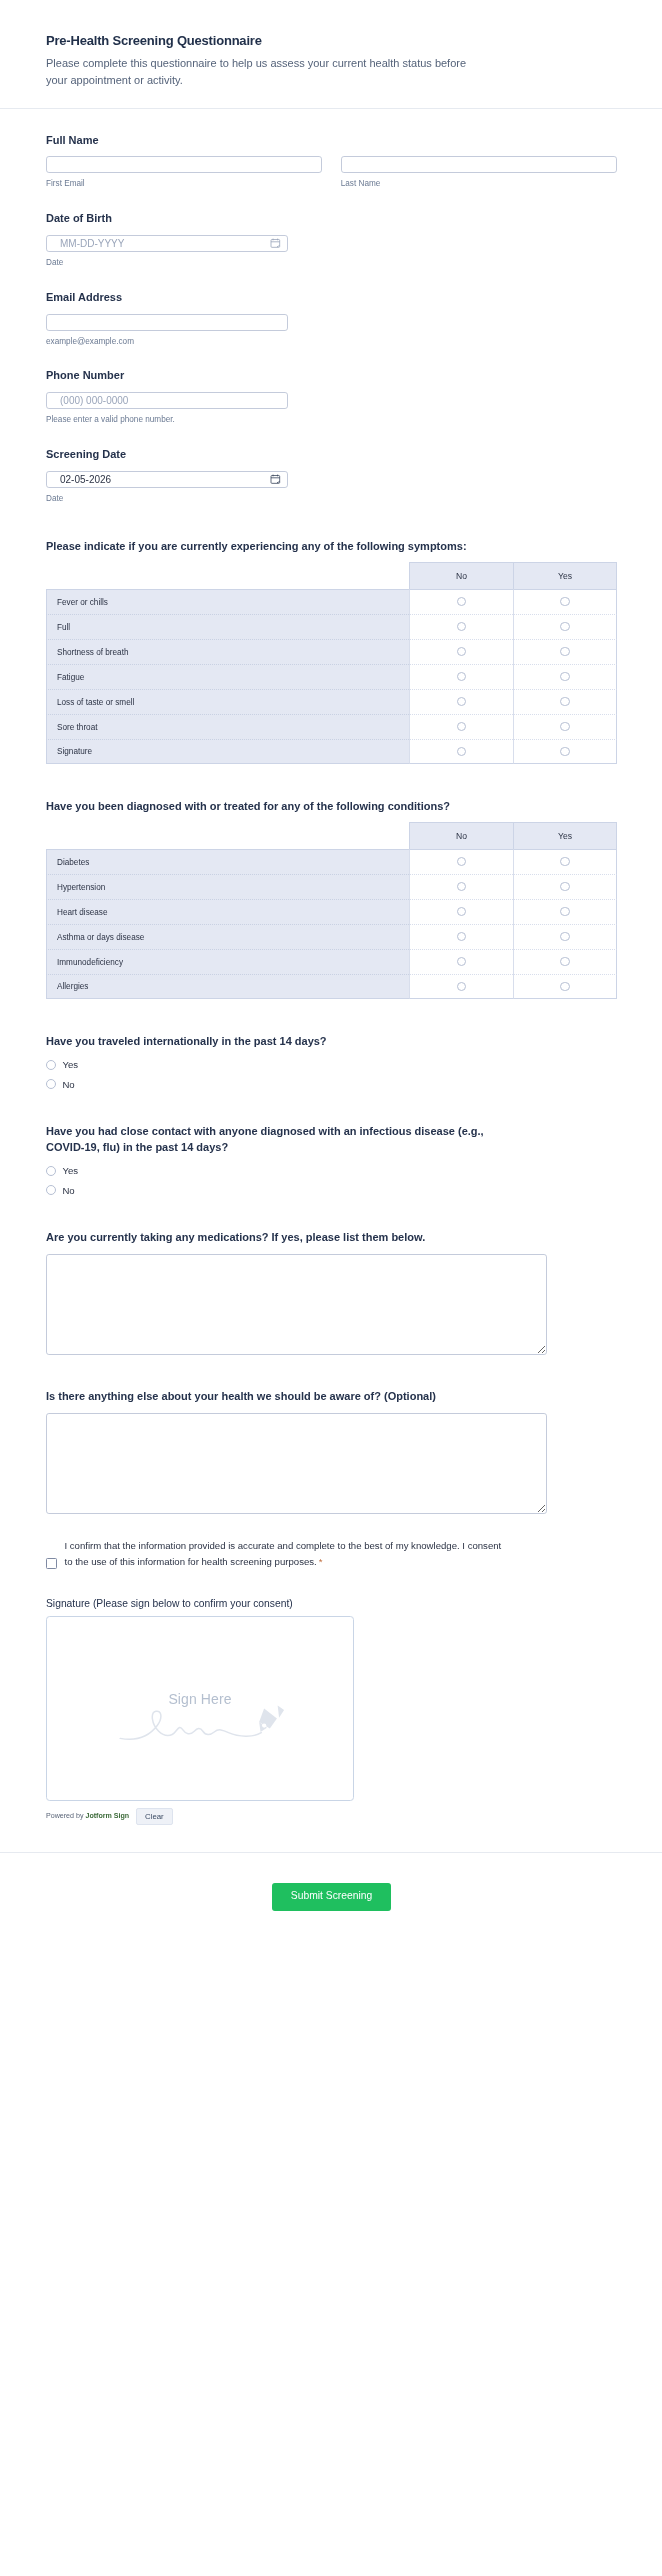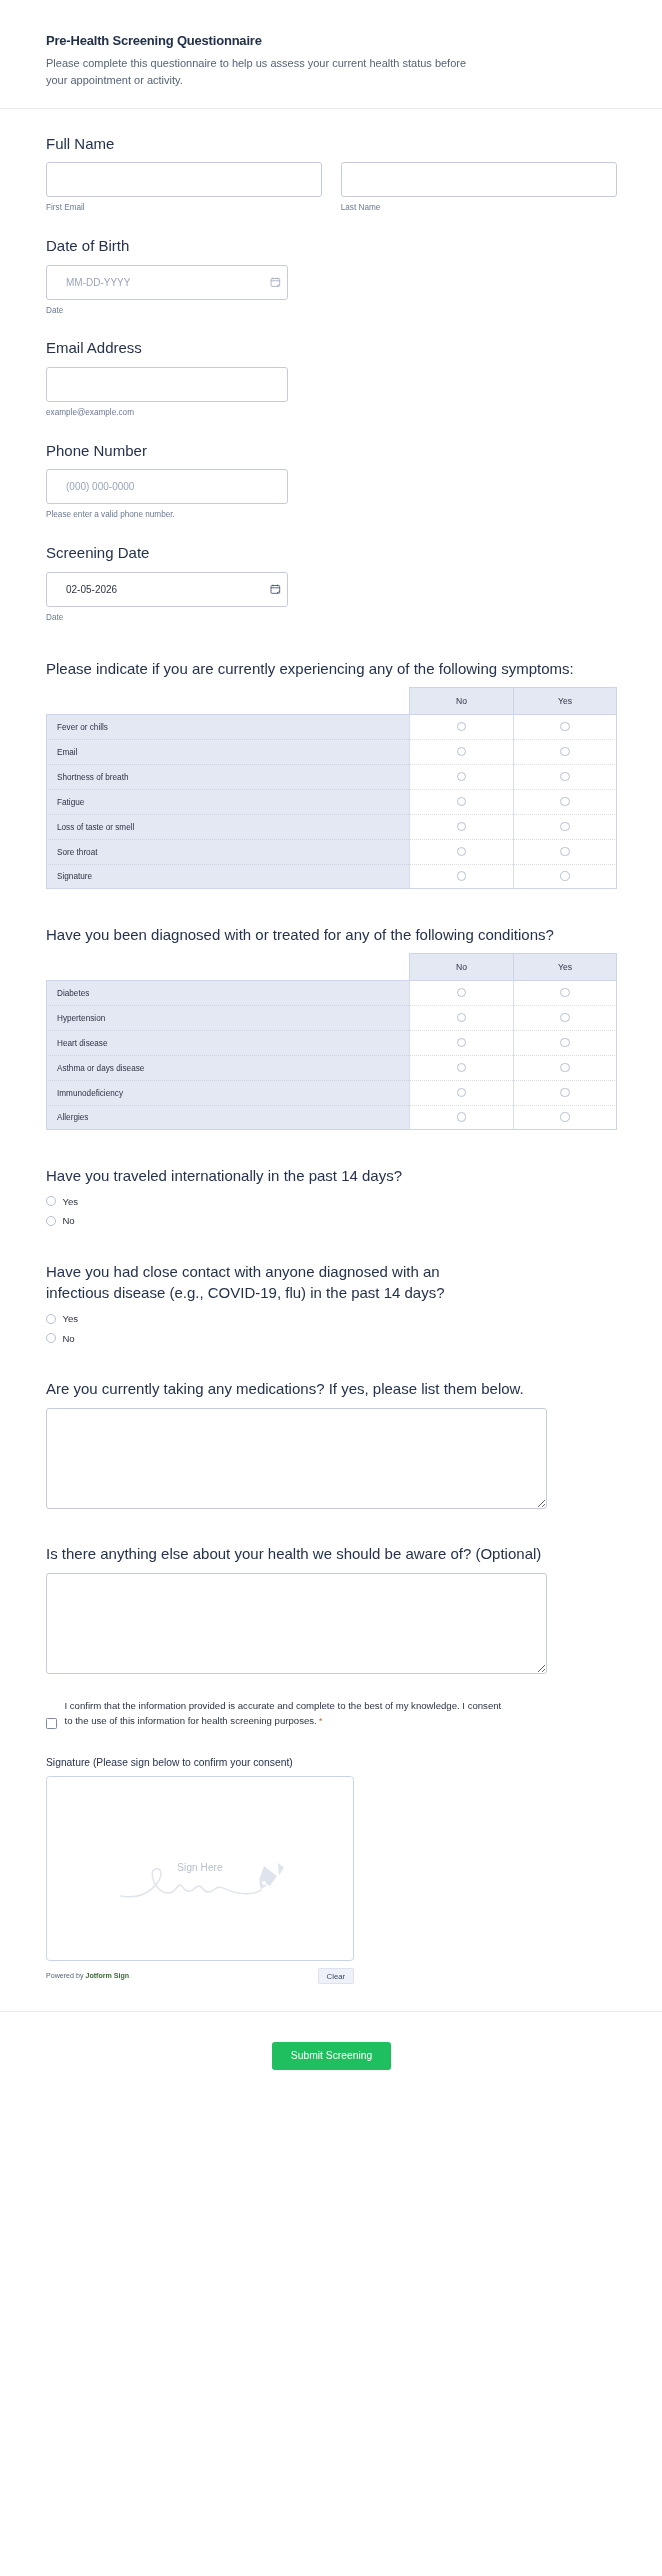--- a/index.html
+++ b/index.html
@@ -33,47 +33,48 @@
     color: #55637a;
     margin: 0;
     max-width: 428px;
   }
 
   
   .form-body { padding: 24px 46px 0 46px; }
 
   .field-block { margin-bottom: 21.4px; }
   .field-label {
-    font-size: 15px;
+    font-size: 11px;
     color: #25324c;
     display: block;
     margin-bottom: 7.8px;
     line-height: 1.45;
+    font-weight: bold;
   }
   .sub-label {
     font-size: 8.2px;
     color: #6b7a93;
     margin-top: 5px;
     display: block;
     line-height: 1.4;
   }
 
   .row-two { display: flex; gap: 18.5px; }
   .col { flex: 1; }
 
   .text-input {
     width: 100%;
-    height: 35px;
+    height: 17px;
     border: 0.7px solid #c4cbdb;
     border-radius: 2.9px;
     background: #fff;
     font-size: 10px;
     font-family: "Liberation Sans", sans-serif;
     color: #2c3345;
-    padding: 0 19px;
+    padding: 0 13px;
     outline: none;
   }
   .text-input::placeholder { color: #9aa5ba; }
   .input-narrow { width: 242px; }
 
   .input-with-icon { position: relative; width: 242px; }
   .input-with-icon .text-input { width: 100%; padding-right: 24px; }
   .cal-icon {
     position: absolute; right: 7.1px; top: 50%;
     transform: translateY(-50%);
@@ -199,33 +200,33 @@
   }
   .sig-ghost {
     position: absolute;
     left: 50%; top: 53%;
     transform: translate(-50%, -50%);
     width: 171px;
     text-align: center;
     pointer-events: none;
   }
   .sig-ghost .sig-text {
-    font-size: 10px;
+    font-size: 14px;
     color: #b4bfcf;
     letter-spacing: 0.1px;
     position: relative;
-    top: 18px;
+    top: 10px;
   }
   .sig-ghost svg { display: block; }
 
   .sig-footer {
     width: 308px;
     display: flex;
     align-items: center;
-    justify-content: space-between;
+    justify-content: flex-start;
     gap: 7.1px;
     margin-top: 6.4px;
   }
   .powered {
     font-size: 7.1px;
     color: #5a6578;
     white-space: nowrap;
   }
   .powered b { color: #3d6b3a; font-weight: bold; }
   .clear-btn {
@@ -349,21 +350,21 @@
               <th class="opt-head">Yes</th>
             </tr>
           </thead>
           <tbody>
             <tr>
               <td class="row-label">Fever or chills</td>
               <td class="opt-cell"><span class="radio-circle"></span></td>
               <td class="opt-cell last"><span class="radio-circle"></span></td>
             </tr>
             <tr>
-              <td class="row-label">Email</td>
+              <td class="row-label">Full</td>
               <td class="opt-cell"><span class="radio-circle"></span></td>
               <td class="opt-cell last"><span class="radio-circle"></span></td>
             </tr>
             <tr>
               <td class="row-label">Shortness of breath</td>
               <td class="opt-cell"><span class="radio-circle"></span></td>
               <td class="opt-cell last"><span class="radio-circle"></span></td>
             </tr>
             <tr>
               <td class="row-label">Fatigue</td>

